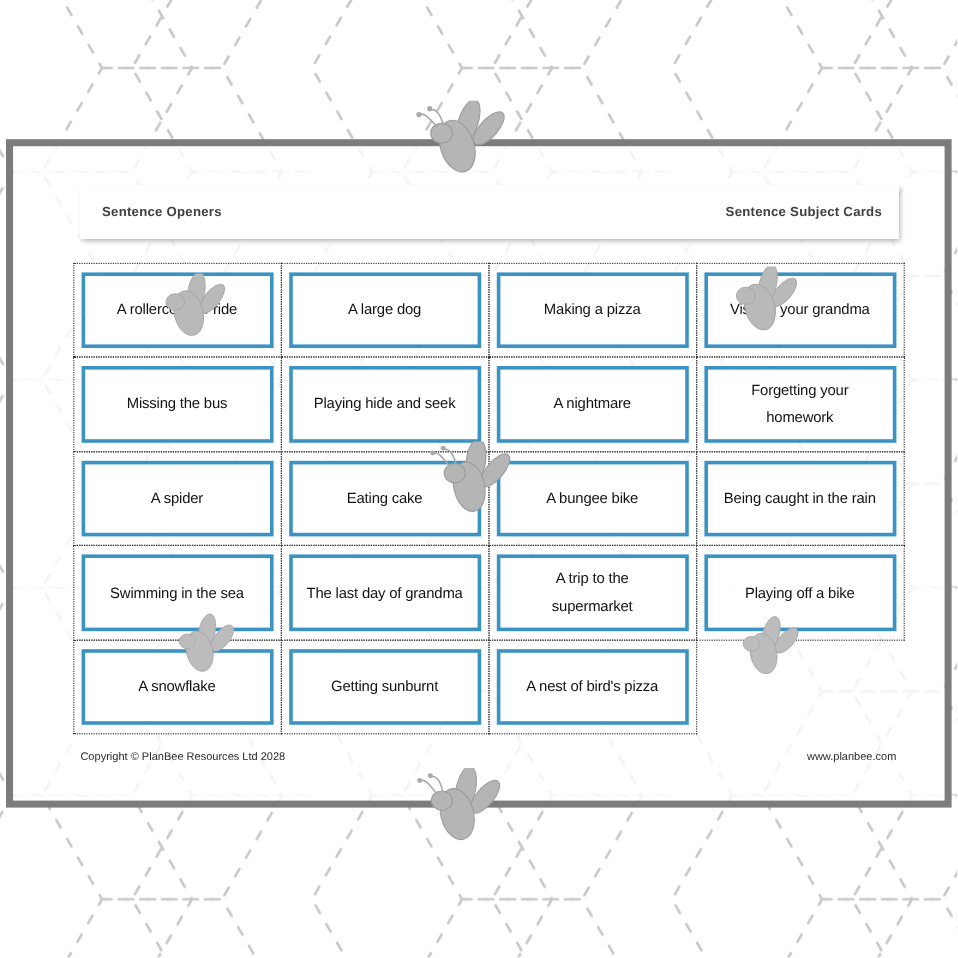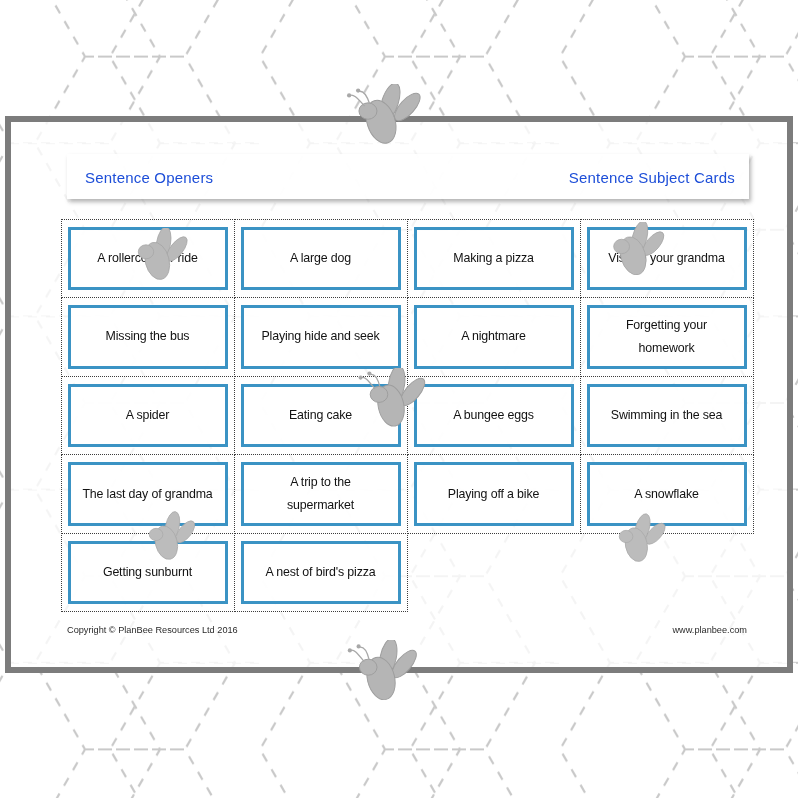--- a/index.html
+++ b/index.html
@@ -50,24 +50,25 @@
     width: 682px;
     height: 45px;
     background: rgba(255,255,255,0.88);
     box-shadow: 2px 3px 4px rgba(90,90,90,0.45);
     z-index: 4;
   }
   .header-text {
     position: absolute;
     top: 50%;
     transform: translateY(-50%);
-    font-size: 15px;
-    color: #1d4ed8;
+    font-size: 11px;
+    color: #404040;
     letter-spacing: 0.2px;
     white-space: nowrap;
+    font-weight: bold;
   }
   #header-left  { left: 18px; }
   #header-right { right: 14px; }
 
   
   #card-grid {
     position: absolute;
     left: 50px;
     top: 97px;
     width: 692px;
@@ -288,21 +289,26 @@
           <div class="card-label">A spider</div>
         </div>
       </div>
       <div class="cut-cell">
         <div class="card">
           <div class="card-label">Eating cake</div>
         </div>
       </div>
       <div class="cut-cell">
         <div class="card">
-          <div class="card-label">A bungee eggs</div>
+          <div class="card-label">A bungee bike</div>
+        </div>
+      </div>
+      <div class="cut-cell">
+        <div class="card">
+          <div class="card-label">Being caught in the rain</div>
         </div>
       </div>
       <div class="cut-cell">
         <div class="card">
           <div class="card-label">Swimming in the sea</div>
         </div>
       </div>
       <div class="cut-cell">
         <div class="card">
           <div class="card-label">The last day of grandma</div>
@@ -329,16 +335,16 @@
         </div>
       </div>
       <div class="cut-cell">
         <div class="card">
           <div class="card-label">A nest of bird's pizza</div>
         </div>
       </div>
     </div>
 
   <div id="footer-row">
-    <div class="footer-text" id="footer-left">Copyright © PlanBee Resources Ltd 2016</div>
+    <div class="footer-text" id="footer-left">Copyright © PlanBee Resources Ltd 2028</div>
     <div class="footer-text" id="footer-right">www.planbee.com</div>
   </div>
 </div>
 
 </body></html>

